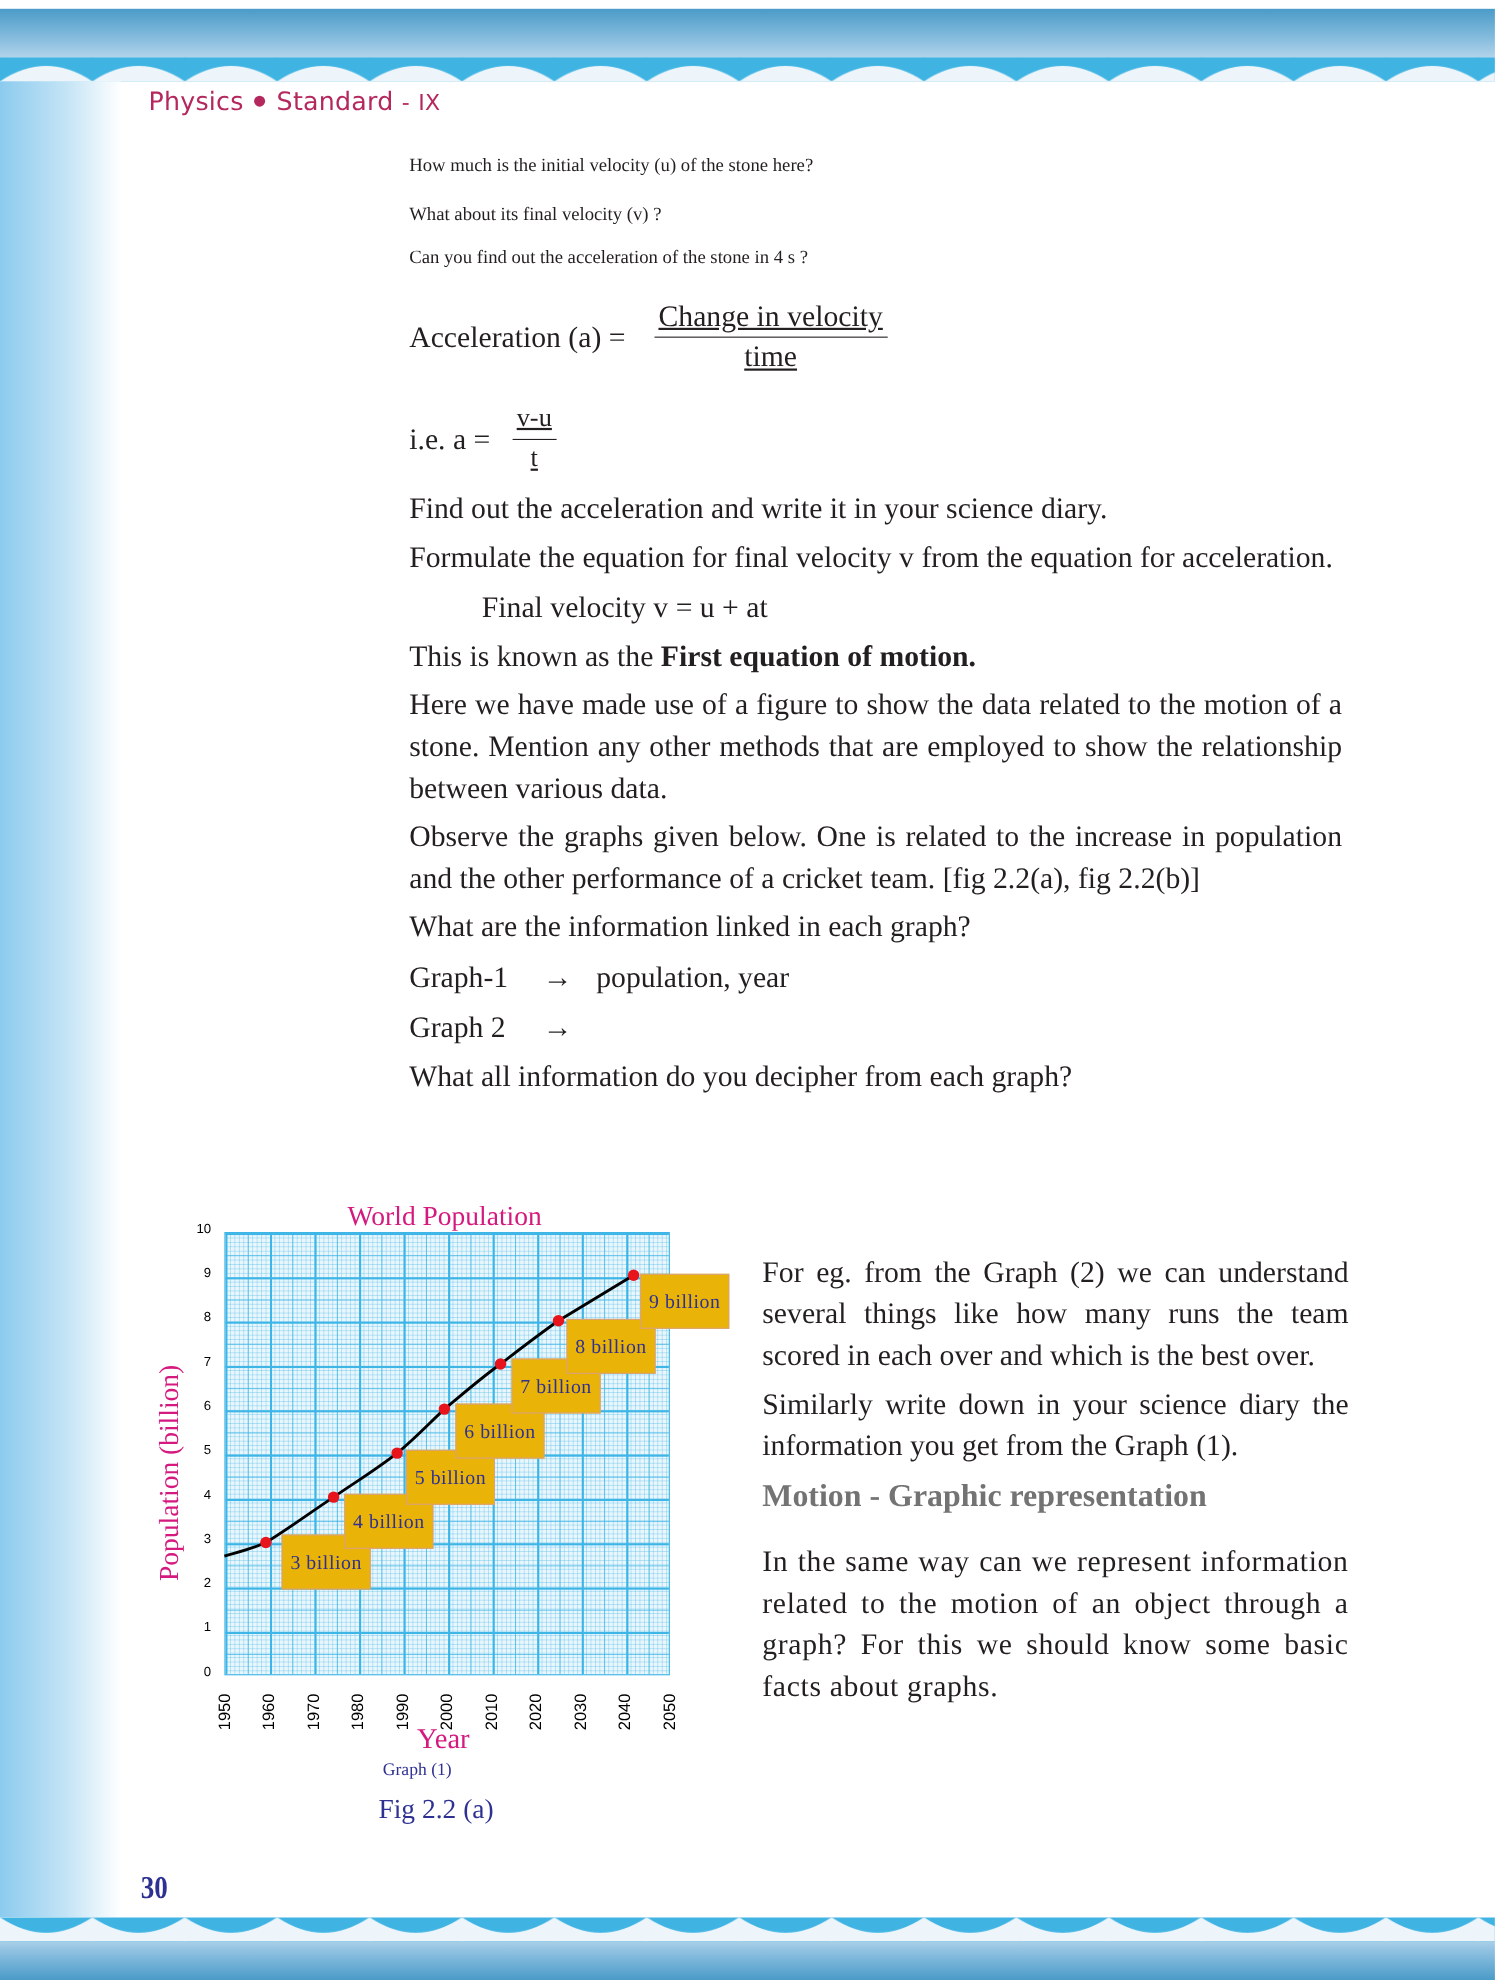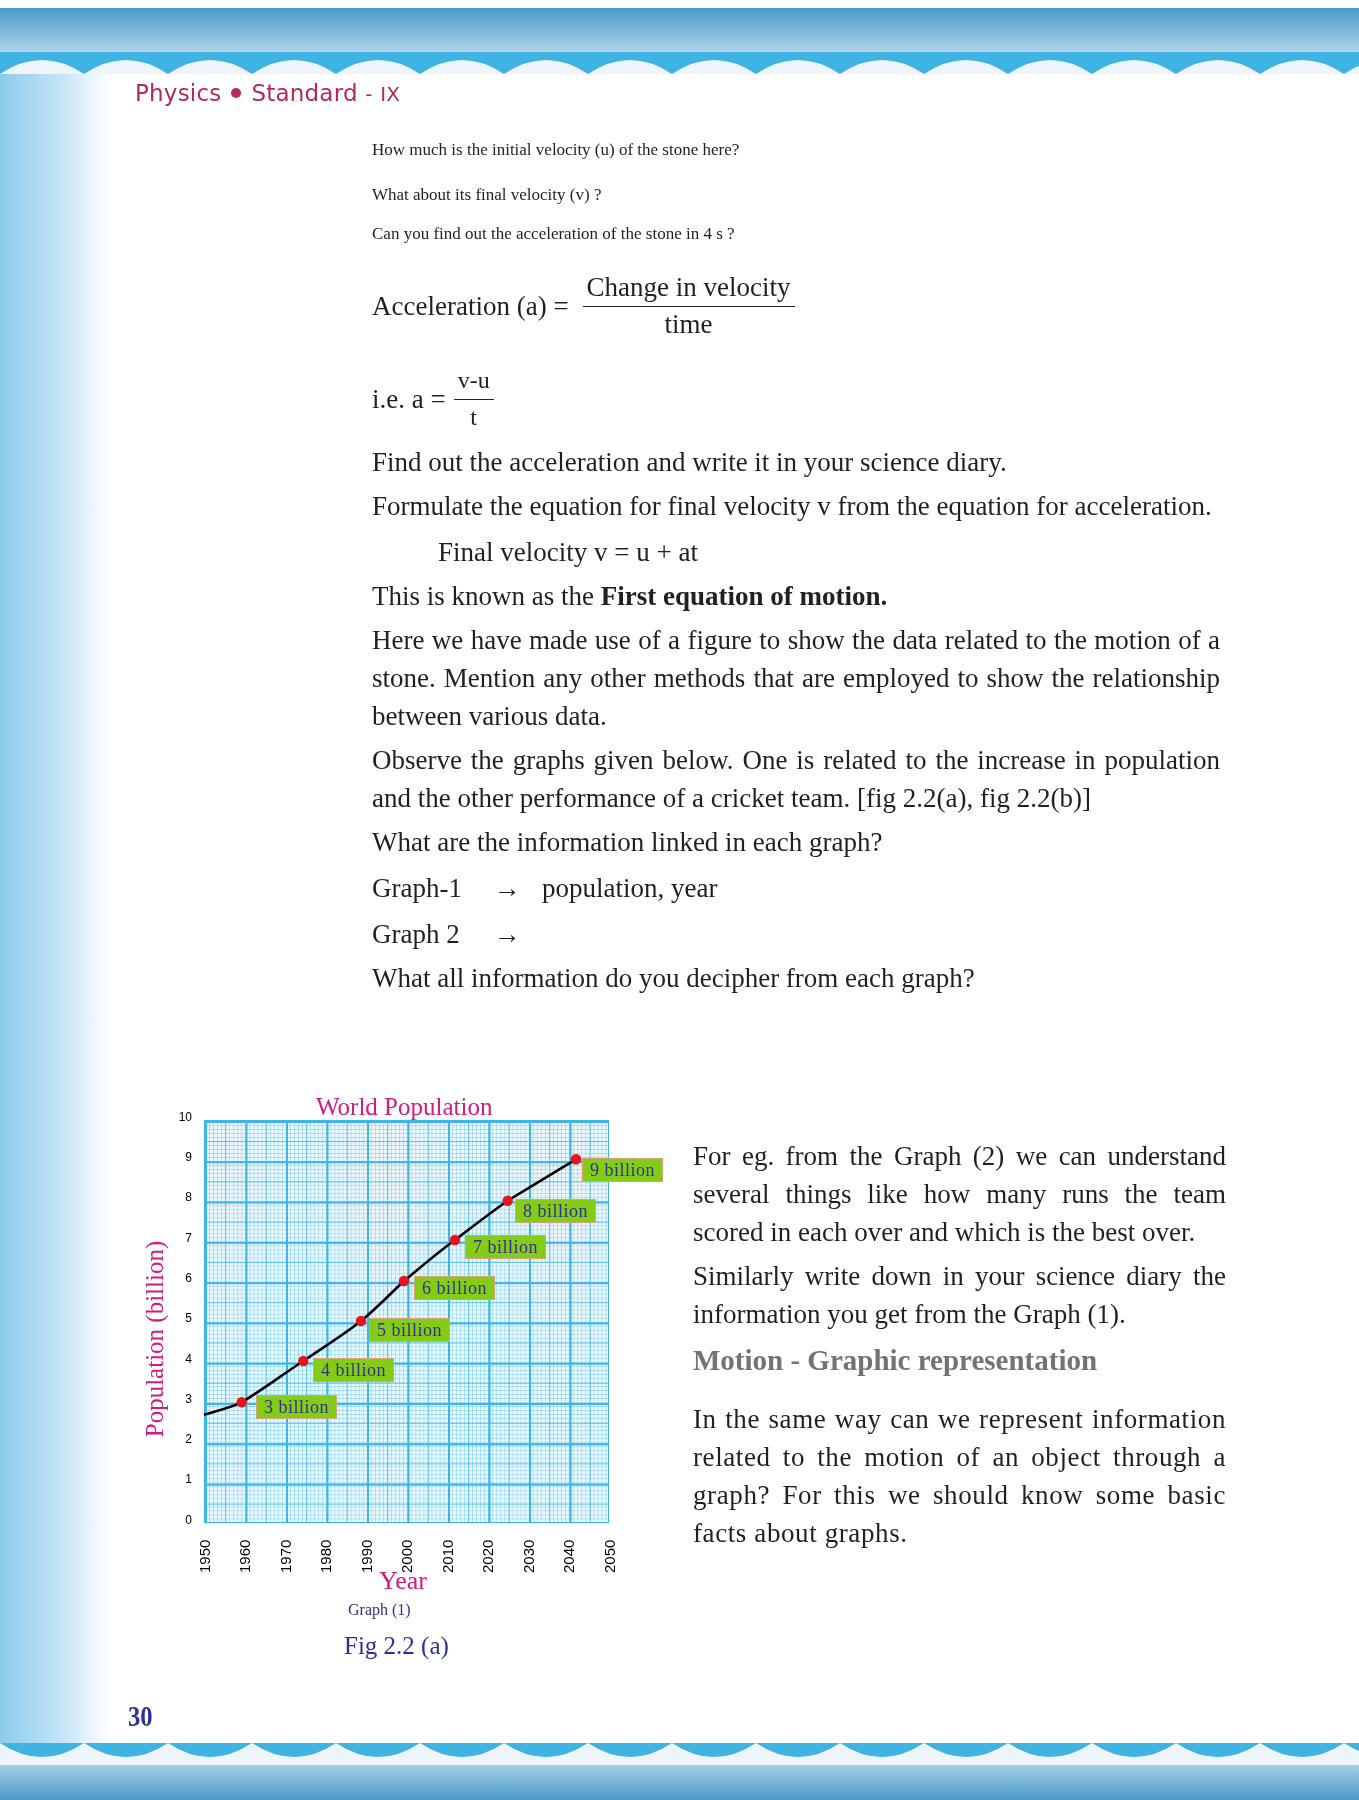--- a/index.html
+++ b/index.html
@@ -45,22 +45,22 @@
           background-image:
             linear-gradient(to right, #3db5e6 1.5px, transparent 1.5px),
             linear-gradient(to bottom, #3db5e6 1.5px, transparent 1.5px),
             linear-gradient(to right, rgba(61,181,230,0.75) 1px, transparent 1px),
             linear-gradient(to bottom, rgba(61,181,230,0.75) 1px, transparent 1px),
             linear-gradient(to right, rgba(61,181,230,0.35) 1px, transparent 1px),
             linear-gradient(to bottom, rgba(61,181,230,0.35) 1px, transparent 1px);
           background-size: 40.5px 40.3px, 40.5px 40.3px, 20.25px 20.15px, 20.25px 20.15px, 4.05px 4.03px, 4.05px 4.03px;
   }
   .plot-svg { position:absolute; left:0; top:0; width:1359px; height:1800px; pointer-events:none; }
-  .lbl-box { position:absolute; background:#84cc16; border:1.5px solid #d9a27a; font-size:18px; color:#2e3192;
-             padding:0 7px; white-space:nowrap; letter-spacing:0.5px; line-height:22px; }
+  .lbl-box { position:absolute; background:#eab308; border:1.5px solid #d9a27a; font-size:18px; color:#2e3192;
+             padding:13px 7px; white-space:nowrap; letter-spacing:0.5px; line-height:22px; }
 </style>
 </head>
 <body>
 
 <div class="top-band">
   <svg class="wave" style="top:44px;" viewBox="0 0 1359 22" preserveAspectRatio="none">
     <defs>
       <pattern id="scTop" width="84" height="22" patternUnits="userSpaceOnUse">
         <path d="M0,22 L0,22 Q42,-6 84,22 Z" fill="#eef5fa"></path>
       </pattern>
@@ -87,29 +87,29 @@
   <span class="dash">-</span>
   <span class="dash">IX</span>
 </div>
 
 <div class="abs" style="left:372px; top:140px;">How much  is the initial velocity (u) of the stone here?</div>
 <div class="abs" style="left:372px; top:185px;">What about its final velocity (v) ?</div>
 <div class="abs" style="left:372px; top:224px;">Can you find out the acceleration of the stone in 4 s ?</div>
 
 <div class="frac-row" style="top:272px;">
   <span>Acceleration (a) =</span>
-  <span class="frac" style="margin-left:14px;">
+  <span class="frac" style="margin-left:26px;text-decoration:underline;">
     <span class="num">Change in velocity</span>
     <span class="den">time</span>
   </span>
 </div>
 
 <div class="frac-row" style="top:365px;">
   <span>i.e.  a =</span>
-  <span class="frac" style="margin-left:8px;">
+  <span class="frac" style="margin-left:20px;text-decoration:underline;">
     <span class="num" style="font-size:24px;">v-u</span>
     <span class="den" style="font-size:24px;">t</span>
   </span>
 </div>
 
 <div class="main" style="top:443px;">
   <p class="p" style="margin-bottom:6px;">Find out the acceleration and write it  in your science diary.</p>
   <p class="p" style="text-align-last:left;">Formulate the equation for final velocity v from the equation for acceleration.</p>
   <p class="p" style="padding-left:66px; margin-top:8px; margin-bottom:6px;">Final velocity  v =  u + at</p>
   <p class="p" style="margin-bottom:6px;"><span>This is known as the </span><b>First equation of motion.</b></p>

